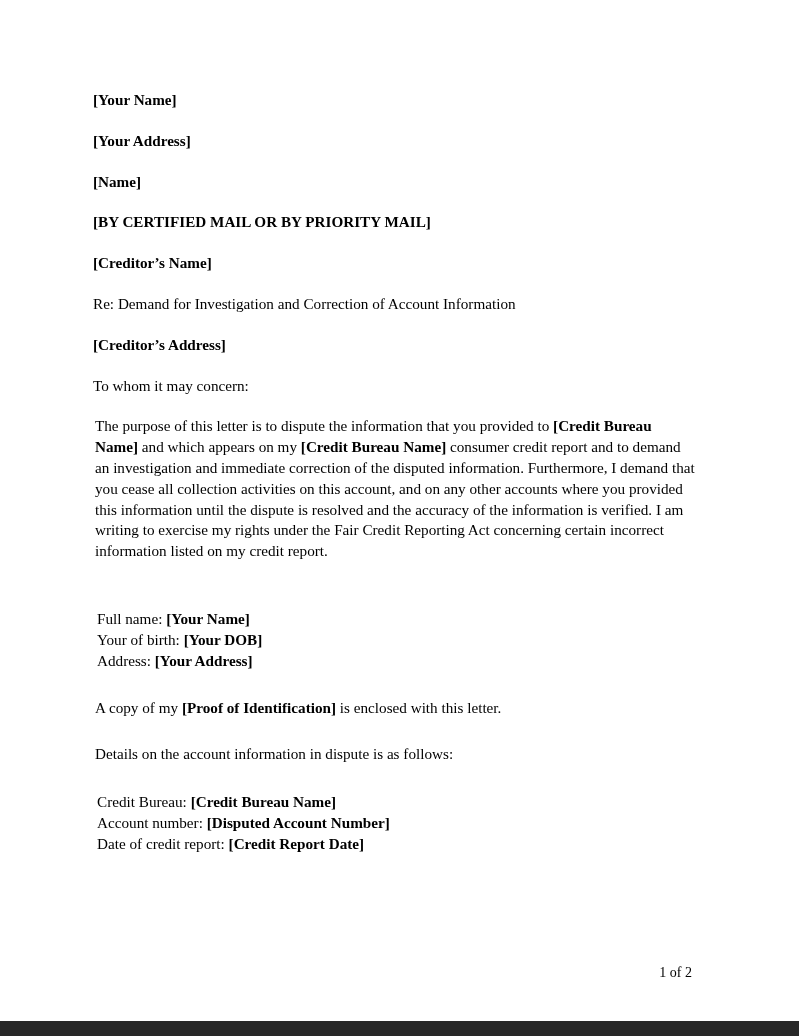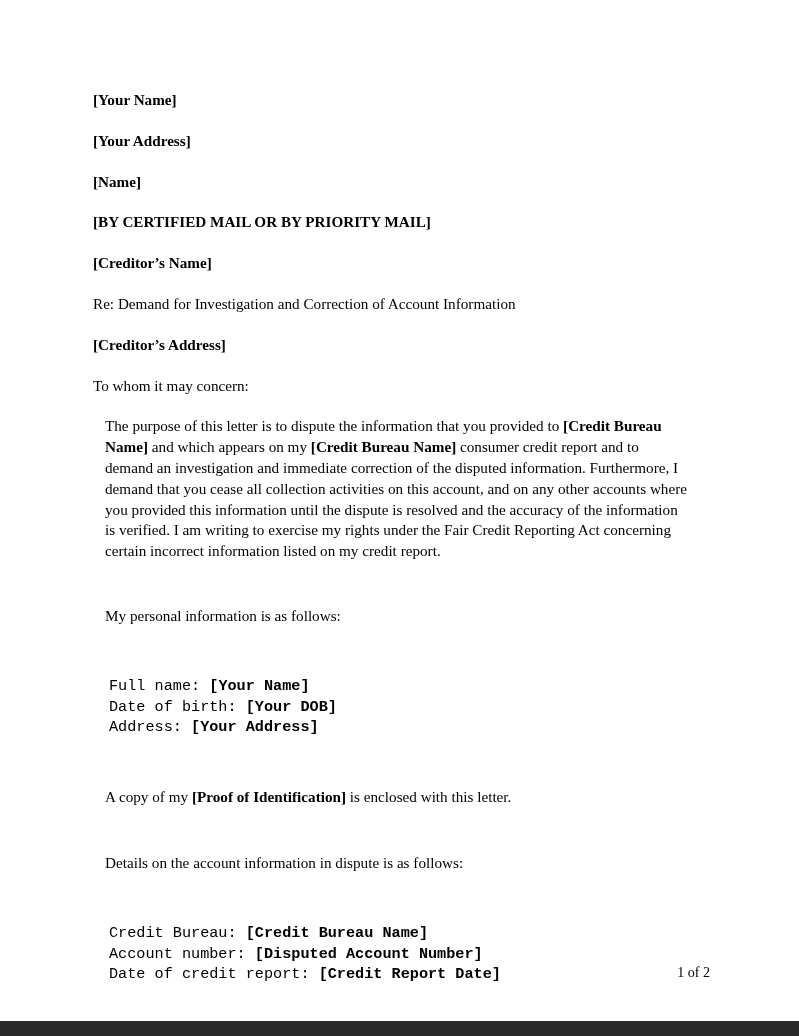--- a/index.html
+++ b/index.html
@@ -41,47 +41,46 @@
     text-align: left;
   }
 
   .blk.bold {
     font-weight: bold;
   }
 
   .para {
     font-size: 15.2px;
     line-height: 20.8px;
-    margin: 12px;
+    margin: 2px;
     text-align: left;
   }
 
   .para b {
     font-weight: bold;
   }
 
   .info-list {
     font-size: 15.2px;
     line-height: 20.8px;
-    margin: 16px;
-    font-family: Liberation Mono, monospace;
+    margin: 4px;
   }
   .info-list .row {
     white-space: nowrap;
   }
   .info-list .row b {
     font-weight: bold;
   }
 
   .gap-20 { height: 20px; }
   .gap-21 { height: 21px; }
 
   .footer {
     position: absolute;
-    left: 97px;
+    left: 79px;
     top: 964px;
     width: 613px;
     text-align: right;
     font-size: 14px;
     line-height: 18px;
   }
 
   .bottom-bar {
     position: absolute;
     left: 0;
@@ -105,27 +104,26 @@
     <p class="blk">Re: Demand for Investigation and Correction of Account Information</p>
 
     <p class="blk bold">[Creditor’s Address]</p>
 
     <p class="blk">To whom it may concern:</p>
 
     <p class="para"><span>The purpose of this letter is to dispute the information that you provided to </span><b>[Credit Bureau Name]</b><span> and which appears on my </span><b>[Credit Bureau Name]</b><span> consumer credit report and to demand an investigation and immediate correction of the disputed information.  Furthermore, I demand that you cease all collection activities on this account, and on any other accounts where you provided this information until the dispute is resolved and the accuracy of the information is verified.  I am writing to exercise my rights under the Fair Credit Reporting Act concerning certain incorrect information listed on my credit report.</span></p>
 
     <div class="gap-20"></div>
 
-    <p class="para">My personal information is as follows:</p>
 
     <div class="gap-21"></div>
 
     <div class="info-list">
       <div class="row"><span>Full name: </span><b>[Your Name]</b></div>
-      <div class="row"><span>Date of birth: </span><b>[Your DOB]</b></div>
+      <div class="row"><span>Your of birth: </span><b>[Your DOB]</b></div>
       <div class="row"><span>Address: </span><b>[Your Address]</b></div>
     </div>
 
     <div class="gap-21"></div>
 
     <p class="para"><span>A copy of my </span><b>[Proof of Identification]</b><span> is enclosed with this letter.</span></p>
 
     <div class="gap-21"></div>
 
     <p class="para">Details on the account information in dispute is as follows:</p>

